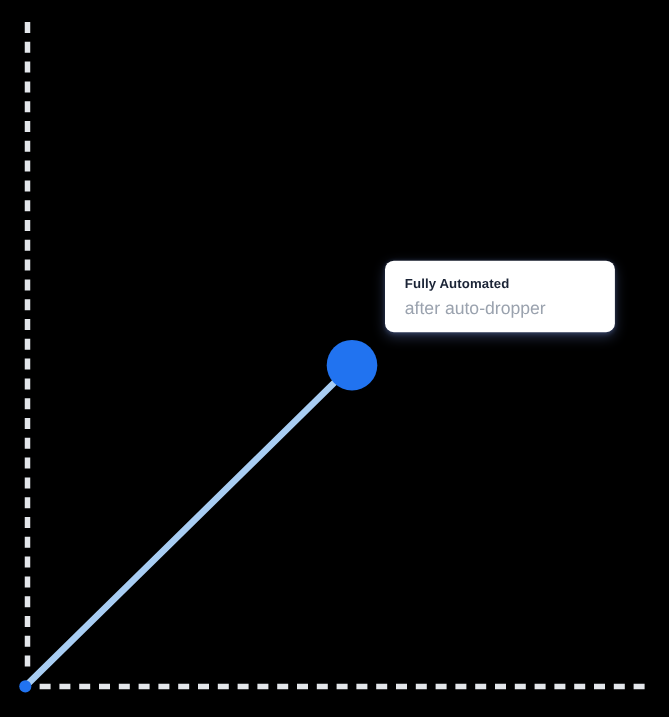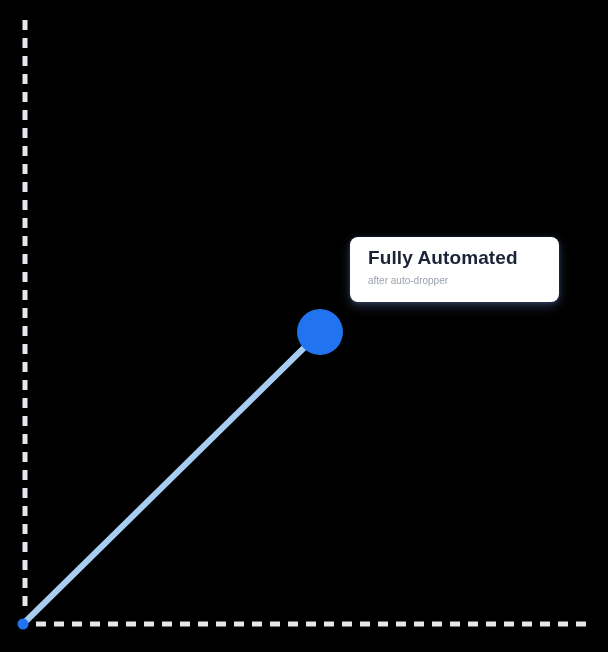--- a/index.html
+++ b/index.html
@@ -48,28 +48,28 @@
     top: 237px;
     width: 209px;
     box-sizing: border-box;
     background: var(--tooltip-bg);
     border-radius: 8px;
     padding: 10px 18px 12px 18px;
     box-shadow: 0 4px 12px rgba(84, 104, 160, 0.45),
                 0 1px 4px rgba(84, 104, 160, 0.40);
   }
   .tooltip-title {
-    font-size: 19px;
+    font-size: 12px;
     font-weight: 600;
     line-height: 22px;
     color: var(--title-color);
     letter-spacing: 0.1px;
   }
   .tooltip-subtitle {
-    font-size: 10px;
+    font-size: 16px;
     font-weight: 400;
     line-height: 19px;
     color: var(--subtitle-color);
     margin-top: 2px;
   }
 </style>
 </head>
 <body>
 
 <div class="canvas">

